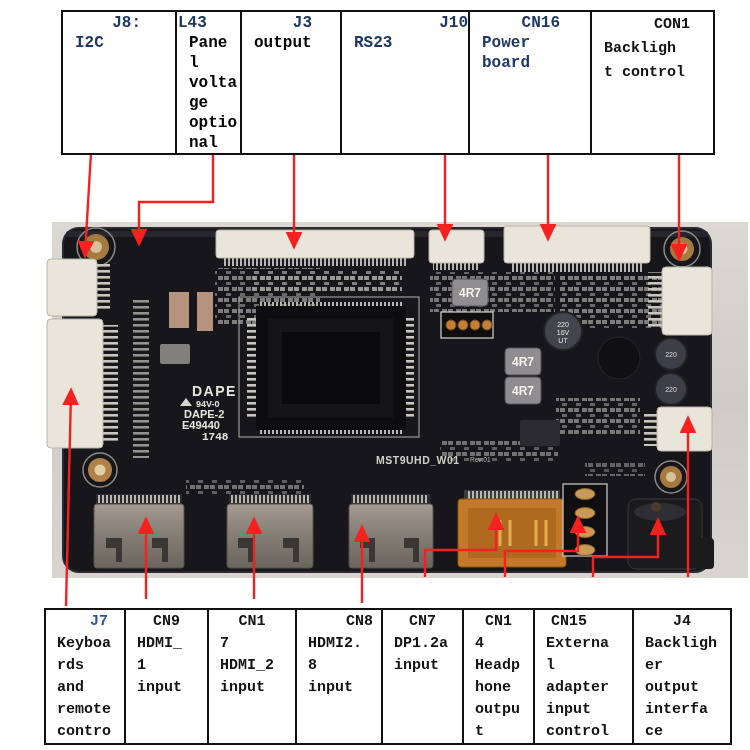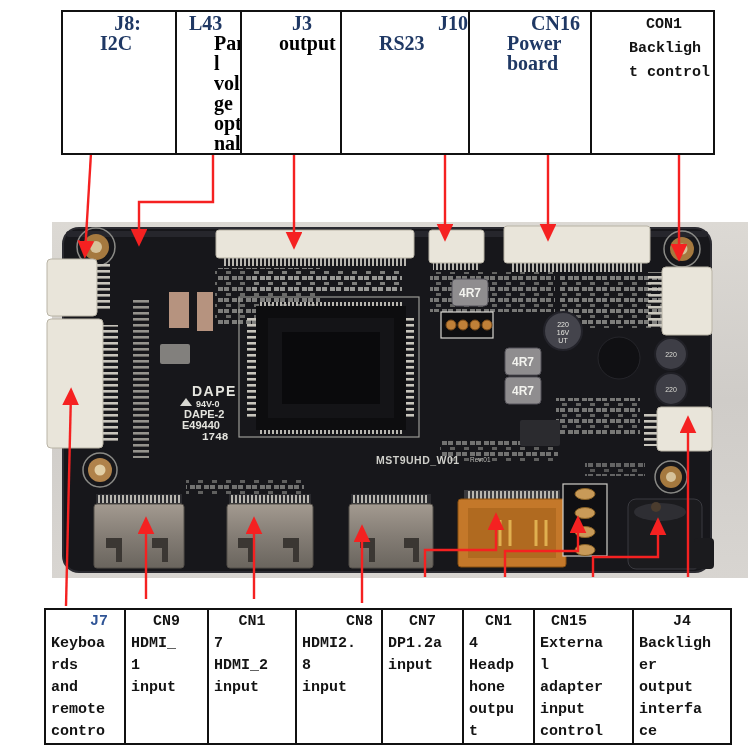--- a/index.html
+++ b/index.html
@@ -3,31 +3,31 @@
 <meta charset="utf-8">
 <style>
   html,body{margin:0;padding:0;background:#ffffff;}
   .canvas{position:relative;width:750px;height:750px;background:#ffffff;overflow:hidden;
           font-family:"Liberation Sans",sans-serif;}
   svg{position:absolute;left:0;top:0;}
   table{border-collapse:collapse;table-layout:fixed;position:absolute;background:#fff;}
   td{border:2px solid #111;vertical-align:top;padding:0;overflow:hidden;}
   
   .tt{left:61px;top:10px;width:652px;height:141px;}
-  .tt td{font-family:Liberation Serif, serif;font-weight:bold;font-size:20px;line-height:20px;color:#000;}
+  .tt td{font-family:Liberation Mono, monospace;font-weight:bold;font-size:16px;line-height:20px;color:#000;}
   .tt .hdr{padding-top:1px;}
-  .tt .bdy{padding-left:18px;white-space:pre-line;margin-left:19px;}
+  .tt .bdy{padding-left:12px;white-space:pre-line;}
   .navy{color:#1f3864;}
   .monocell{font-family:"Liberation Mono",monospace !important;font-weight:600 !important;
             font-size:15px !important;line-height:24px !important;color:#141414 !important;}
   
   .bt{left:44px;top:608px;width:686px;height:134px;}
   .bt td{font-family:"Liberation Mono",monospace;font-weight:700;font-size:15px;line-height:22px;color:#141414;margin-left:20px;}
   .bt .hdr{padding-top:1px;}
-  .bt .bdy{padding-left:5px;white-space:pre-line;font-family:Liberation Mono, monospace;}
+  .bt .bdy{padding-left:11px;white-space:pre-line;font-family:Liberation Mono, monospace;}
   .hr{text-align:right;}
   .hl{text-align:left;}
   .hc{text-align:center;}
   .j7blue{color:#2f5496;}
 </style>
 </head>
 <body>
 
 <div class="canvas">
 
@@ -263,43 +263,43 @@
         <col style="width:122px">
         <col style="width:123px">
       </colgroup>
   <tbody>
         <tr>
     <td>
       <div class="hdr hr navy" style="padding-right:34px">J8:</div>
       <div class="bdy navy">I2C</div>
     </td>
     <td>
-      <div class="hdr hl navy" style="padding-left:12px">L43</div>
+      <div class="hdr hl navy" style="padding-left:1px">L43</div>
       <div class="bdy">Pane
 l
 volta
 ge
 optio
 nal</div>
     </td>
     <td>
       <div class="hdr hr navy" style="padding-right:28px">J3</div>
       <div class="bdy">output</div>
     </td>
     <td>
       <div class="hdr hr navy" style="">J10</div>
       <div class="bdy navy">RS23</div>
     </td>
     <td>
-      <div class="hdr hr navy" style="padding-right:10px">CN16</div>
+      <div class="hdr hr navy" style="padding-right:30px">CN16</div>
       <div class="bdy navy">Power
 board</div>
     </td>
     <td class="monocell">
-      <div class="hdr hr" style="padding-right:31px">CON1</div>
+      <div class="hdr hr" style="padding-right:23px">CON1</div>
       <div class="bdy">Backligh
 t control</div>
     </td>
   </tr>
 </tbody>
     </table>
 
 <table class="bt">
   <colgroup>
         <col style="width:80px">

